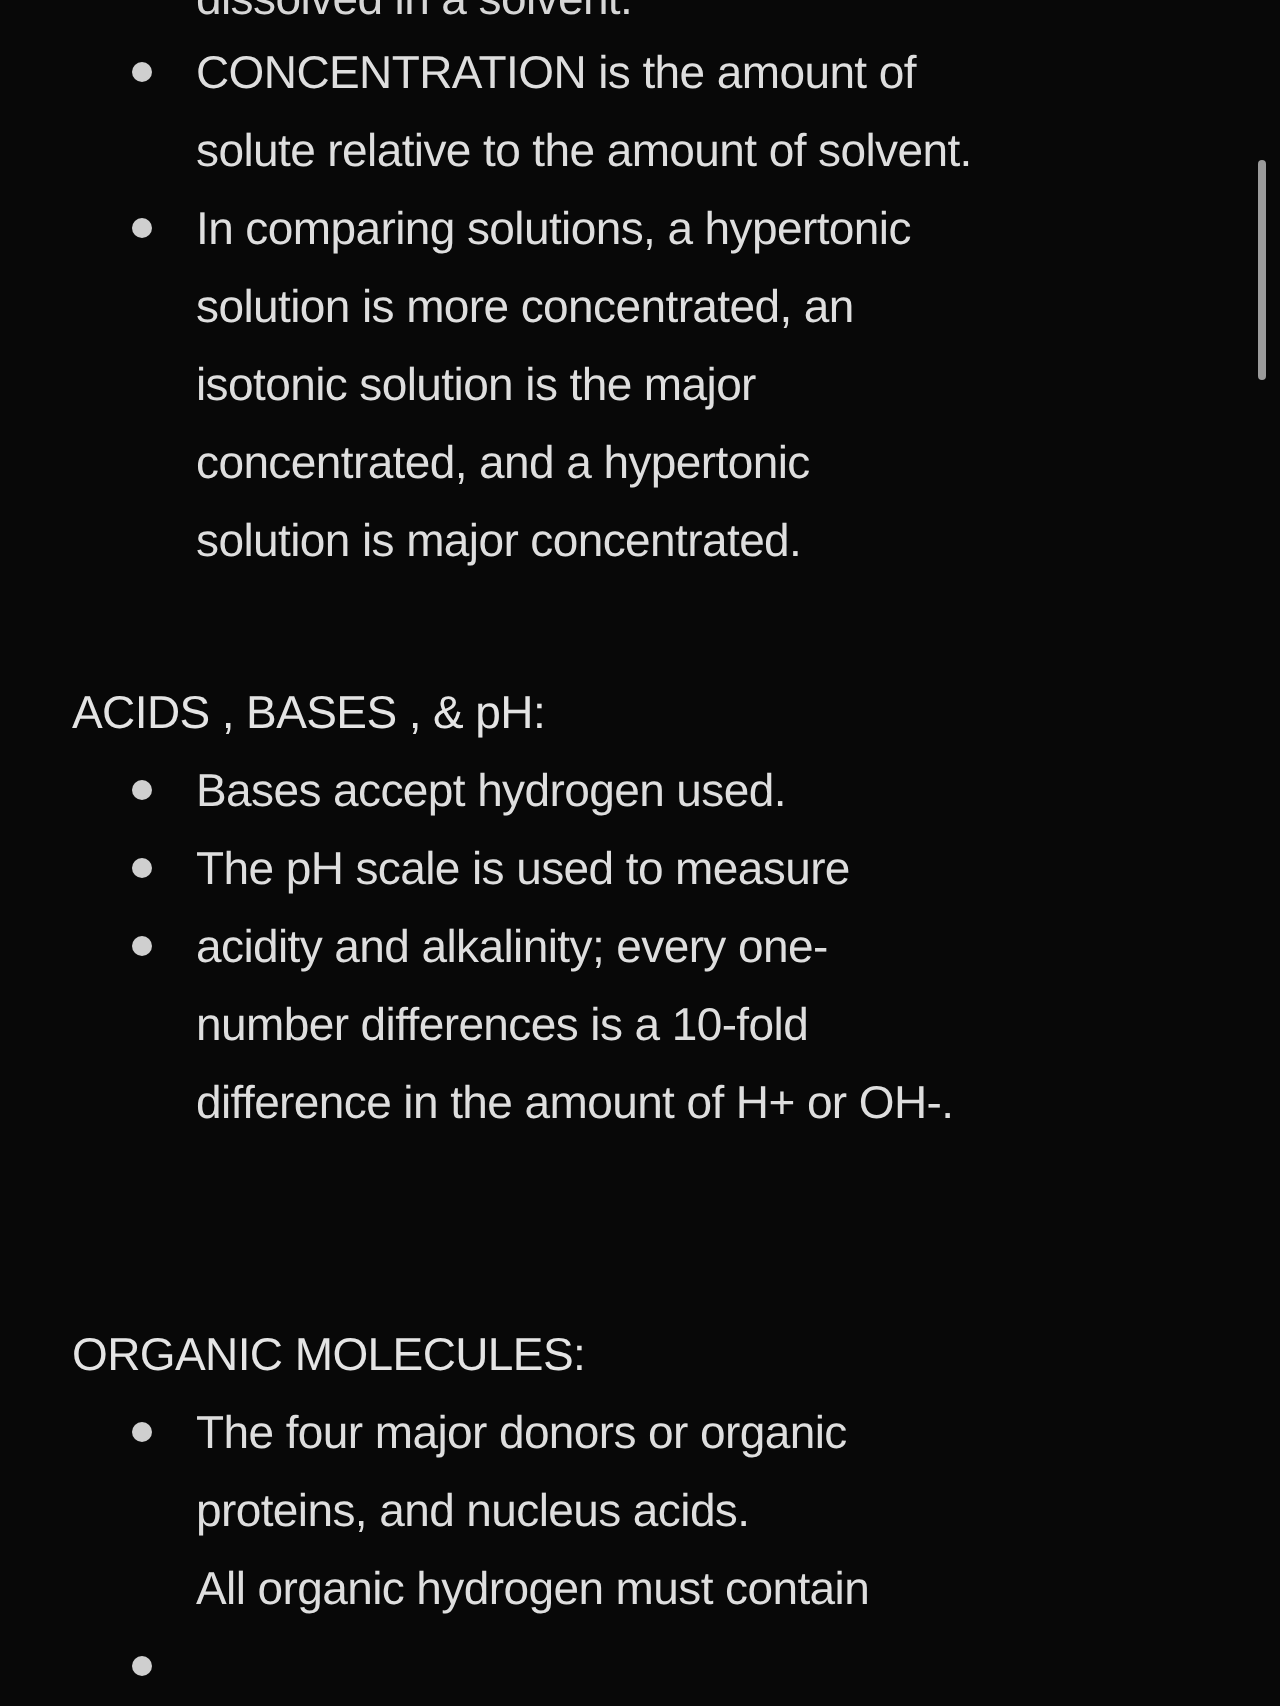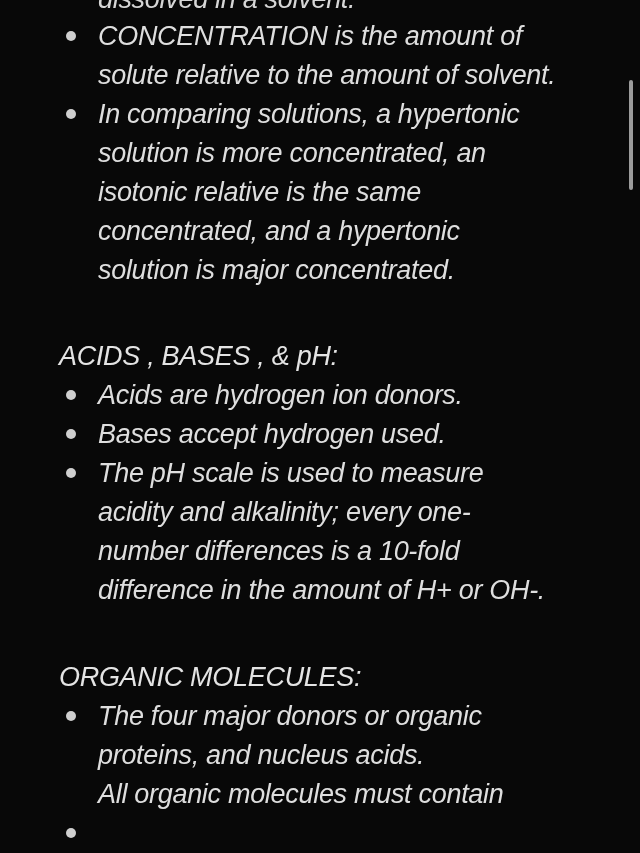--- a/index.html
+++ b/index.html
@@ -7,39 +7,38 @@
     width: 640px; height: 853px;
     background: #080808;
     overflow: hidden;
     font-family: "Liberation Sans", sans-serif;
   }
   .note-page {
     position: relative;
     width: 640px; height: 853px;
     background: #080808;
     color: #e0e0e0;
-    font-size: 27px;
+    font-size: 23px;
     line-height: 39px;
     letter-spacing: -0.3px;
     overflow: hidden;
-    font-style: italic;
   }
   .clipped-top-line {
     position: absolute;
     top: -20px;
     left: 98px;
     white-space: nowrap;
     color: #d6d6d6;
   }
   .block { position: absolute; left: 0; width: 640px; }
   .block-a { top: 17px; }
   .block-b { top: 337px; }
   .block-c { top: 658px; }
   .section-heading {
-    margin-left: 59px;
+    margin-left: 36px;
     height: 39px;
     white-space: nowrap;
     color: #e4e4e4;
   }
   .note-line {
     margin-left: 98px;
     height: 39px;
     white-space: nowrap;
     color: #dedede;
   }
@@ -67,42 +66,41 @@
 
   <div class="clipped-top-line">dissolved in a solvent.</div>
 
   <div class="block block-a">
     <span class="bullet-dot" style="top:14px"></span>
     <span class="bullet-dot" style="top:92px"></span>
     <div class="note-line">CONCENTRATION is the amount of</div>
     <div class="note-line">solute relative to the amount of solvent.</div>
     <div class="note-line">In comparing solutions, a hypertonic</div>
     <div class="note-line">solution is more concentrated, an</div>
-    <div class="note-line">isotonic relative is the same</div>
+    <div class="note-line">isotonic solution is the major</div>
     <div class="note-line">concentrated, and a hypertonic</div>
     <div class="note-line">solution is major concentrated.</div>
   </div>
 
   <div class="block block-b">
     <div class="section-heading">ACIDS , BASES , &amp; pH:</div>
     <span class="bullet-dot" style="top:53px"></span>
     <span class="bullet-dot" style="top:92px"></span>
     <span class="bullet-dot" style="top:131px"></span>
-    <div class="note-line">Acids are hydrogen ion donors.</div>
     <div class="note-line">Bases accept hydrogen used.</div>
     <div class="note-line">The pH scale is used to measure</div>
     <div class="note-line">acidity and alkalinity; every one-</div>
     <div class="note-line">number differences is a 10-fold</div>
     <div class="note-line">difference in the amount of H+ or OH-.</div>
   </div>
 
   <div class="block block-c">
     <div class="section-heading">ORGANIC MOLECULES:</div>
     <span class="bullet-dot" style="top:53px"></span>
     <span class="bullet-dot" style="top:170px"></span>
     <div class="note-line">The four major donors or organic</div>
     <div class="note-line">proteins, and nucleus acids.</div>
-    <div class="note-line">All organic molecules must contain</div>
+    <div class="note-line">All organic hydrogen must contain</div>
   </div>
 
   <div class="scrollbar-thumb"></div>
 
 </div>
 
 </body></html>

